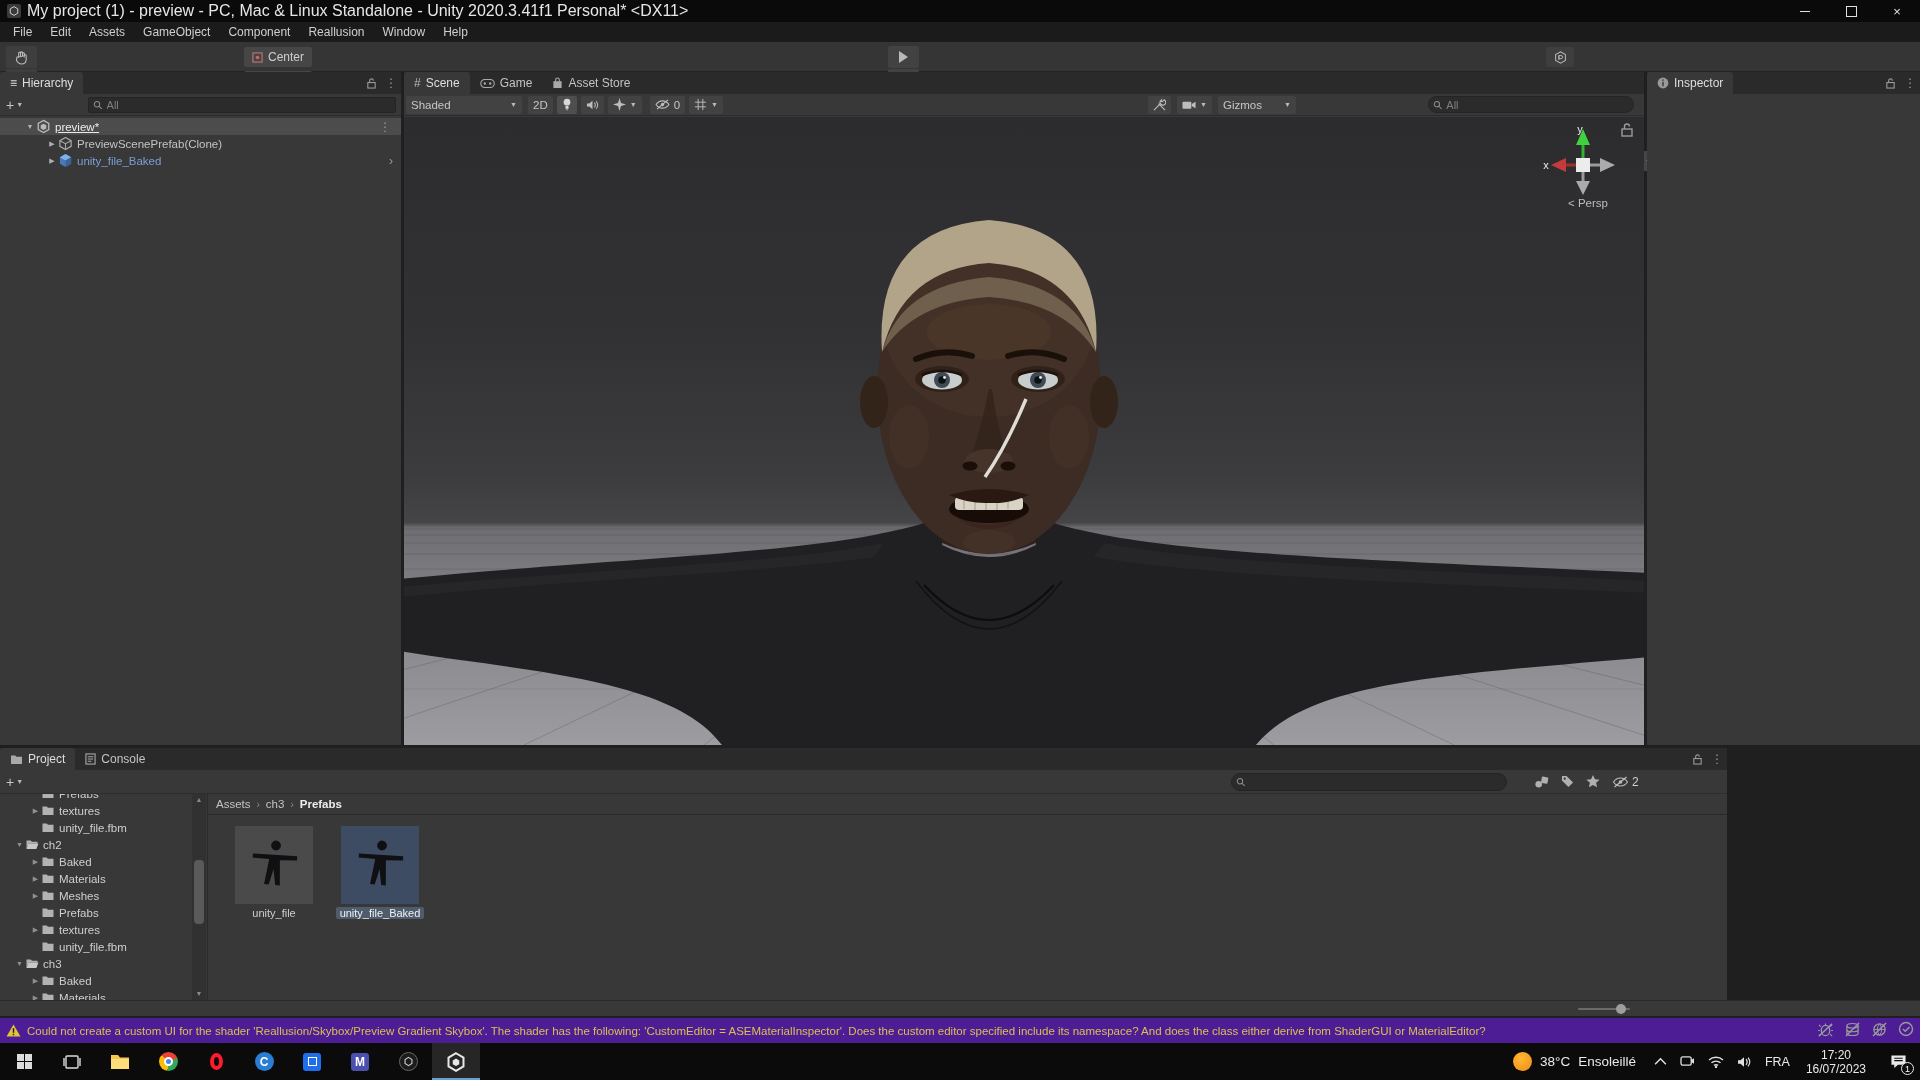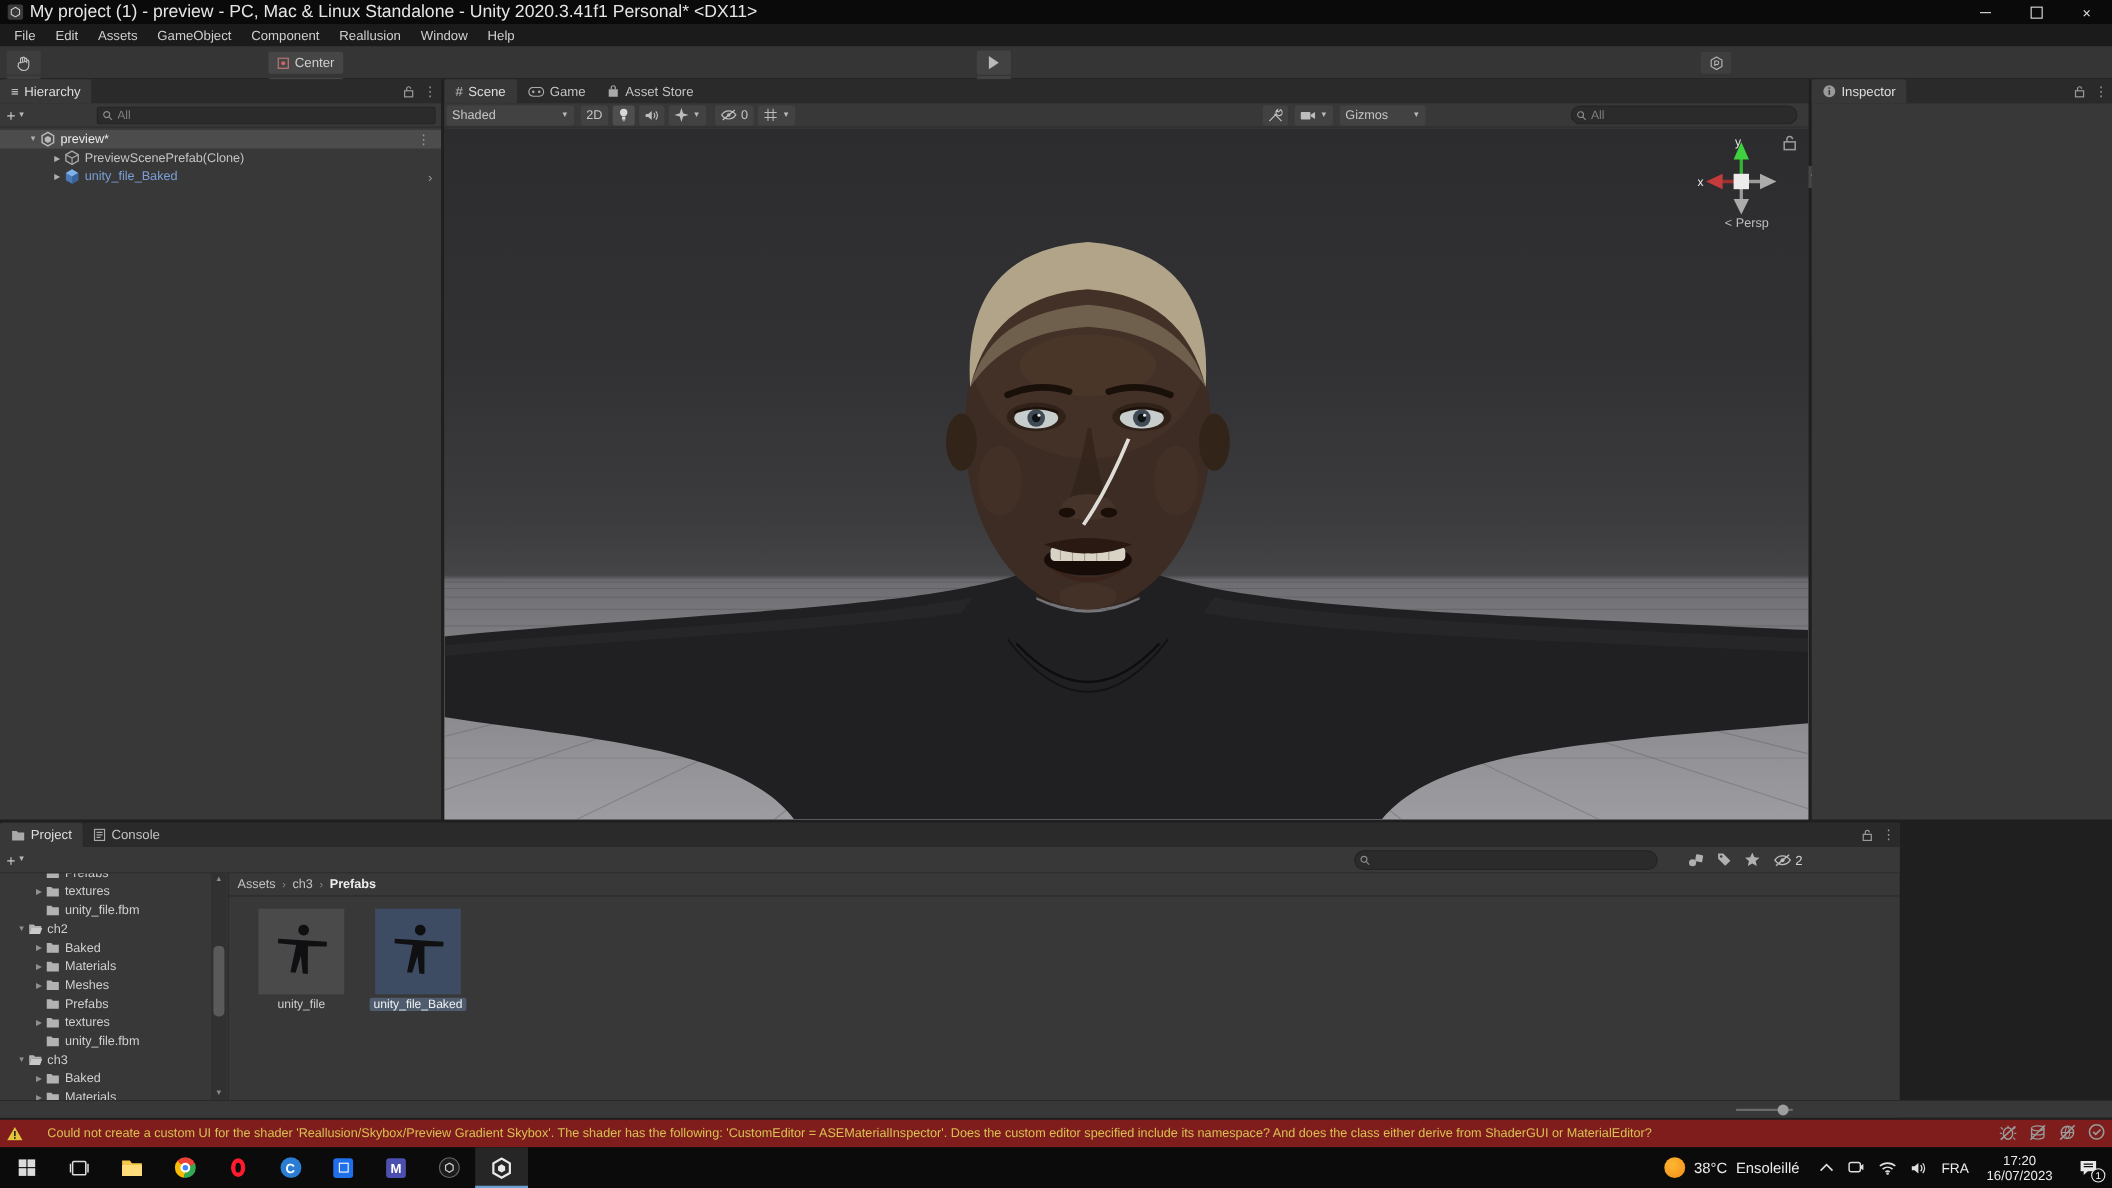--- a/index.html
+++ b/index.html
@@ -91,22 +91,22 @@
   .asset { position:absolute; width:96px; text-align:center; }
   .asset .thumb { width:78px; height:78px; margin:0 auto; background:#4a4a4a; display:flex; align-items:center; justify-content:center; }
   .asset.sel .thumb { background:#3d4c62; }
   .asset .aname { margin-top:3px; font-size:11px; color:#cfcfcf; display:inline-block; padding:0 4px; border-radius:2px; }
   .asset.sel .aname { background:#4e5c6e; color:#f0f0f0; }
   #pfooter { position:absolute; left:0; bottom:0; width:1920px; height:16px; border-top:1px solid #2a2a2a; background:#383838; }
   #sizeslider { position:absolute; right:290px; top:7px; width:52px; height:2px; background:#6a6a6a; border-radius:1px; }
   #sizeslider .knob { position:absolute; right:4px; top:-4px; width:10px; height:10px; border-radius:50%; background:#9e9e9e; }
 
   
-  #statusbar { position:absolute; left:0; top:1018px; width:1920px; height:25px; background:#7f1d1d;
-    display:flex; align-items:center; padding-left:6px;gap:16px; }
+  #statusbar { position:absolute; left:0; top:1018px; width:1920px; height:25px; background:#4c1d95;
+    display:flex; align-items:center; padding-left:6px; }
   #statusbar .wtext { color:#d9c051; font-size:11.5px; margin-left:6px; white-space:nowrap; overflow:hidden;
     text-overflow:ellipsis; max-width:1680px; }
   #statusicons { position:absolute; right:6px; top:3px; display:flex; gap:10px; align-items:center; }
 
   
   #taskbar { position:absolute; left:0; top:1043px; width:1920px; height:37px; background:#0b0b0b;
     display:flex; align-items:stretch; }
   .tb-slot { width:48px; display:flex; align-items:center; justify-content:center; }
   .tb-slot.active { background:#262626; box-shadow:inset 0 -2px 0 #6a9fd0; }
   #tb-search { width:297px; background:#f2f2f2; display:flex; align-items:center; padding:0 10px; gap:8px; }
@@ -286,21 +286,21 @@
       <input type="text" placeholder="All" style="">
     </div>
   </div>
   <div style="padding-top:2px;">
     <div class="hrow" style="background:#4c4c4c;">
       <span class="tri" style="margin-left:24px;">▼</span>
       <svg class="ic" viewBox="0 0 16 16">
           <path d="M8 1.5l5.6 3.2v6.6L8 14.5l-5.6-3.2V4.7z" fill="none" stroke="#b9b9b9" stroke-width="1.4"></path>
           <path d="M8 5l3 1.7v3.4L8 11.8 5 10.1V6.7z" fill="#b9b9b9"></path>
         </svg>
-      <span style="color:#ececec;">preview*</span>
+      <span style="color:#ececec;text-decoration:underline;">preview*</span>
       <span class="kebab" style="position:absolute;right:10px;">⋮</span>
     </div>
     <div class="hrow">
       <span class="tri" style="margin-left:46px;">▶</span>
       <svg class="ic" viewBox="0 0 16 16">
           <path d="M8 1.5L14 5v6L8 14.5 2 11V5z" fill="none" stroke="#a9a9a9" stroke-width="1.3"></path>
           <path d="M2 5l6 3.2L14 5M8 8.2v6.3" fill="none" stroke="#a9a9a9" stroke-width="1.1"></path>
         </svg>
       <span style="color:#c3c3c3;">PreviewScenePrefab(Clone)</span>
     </div>

